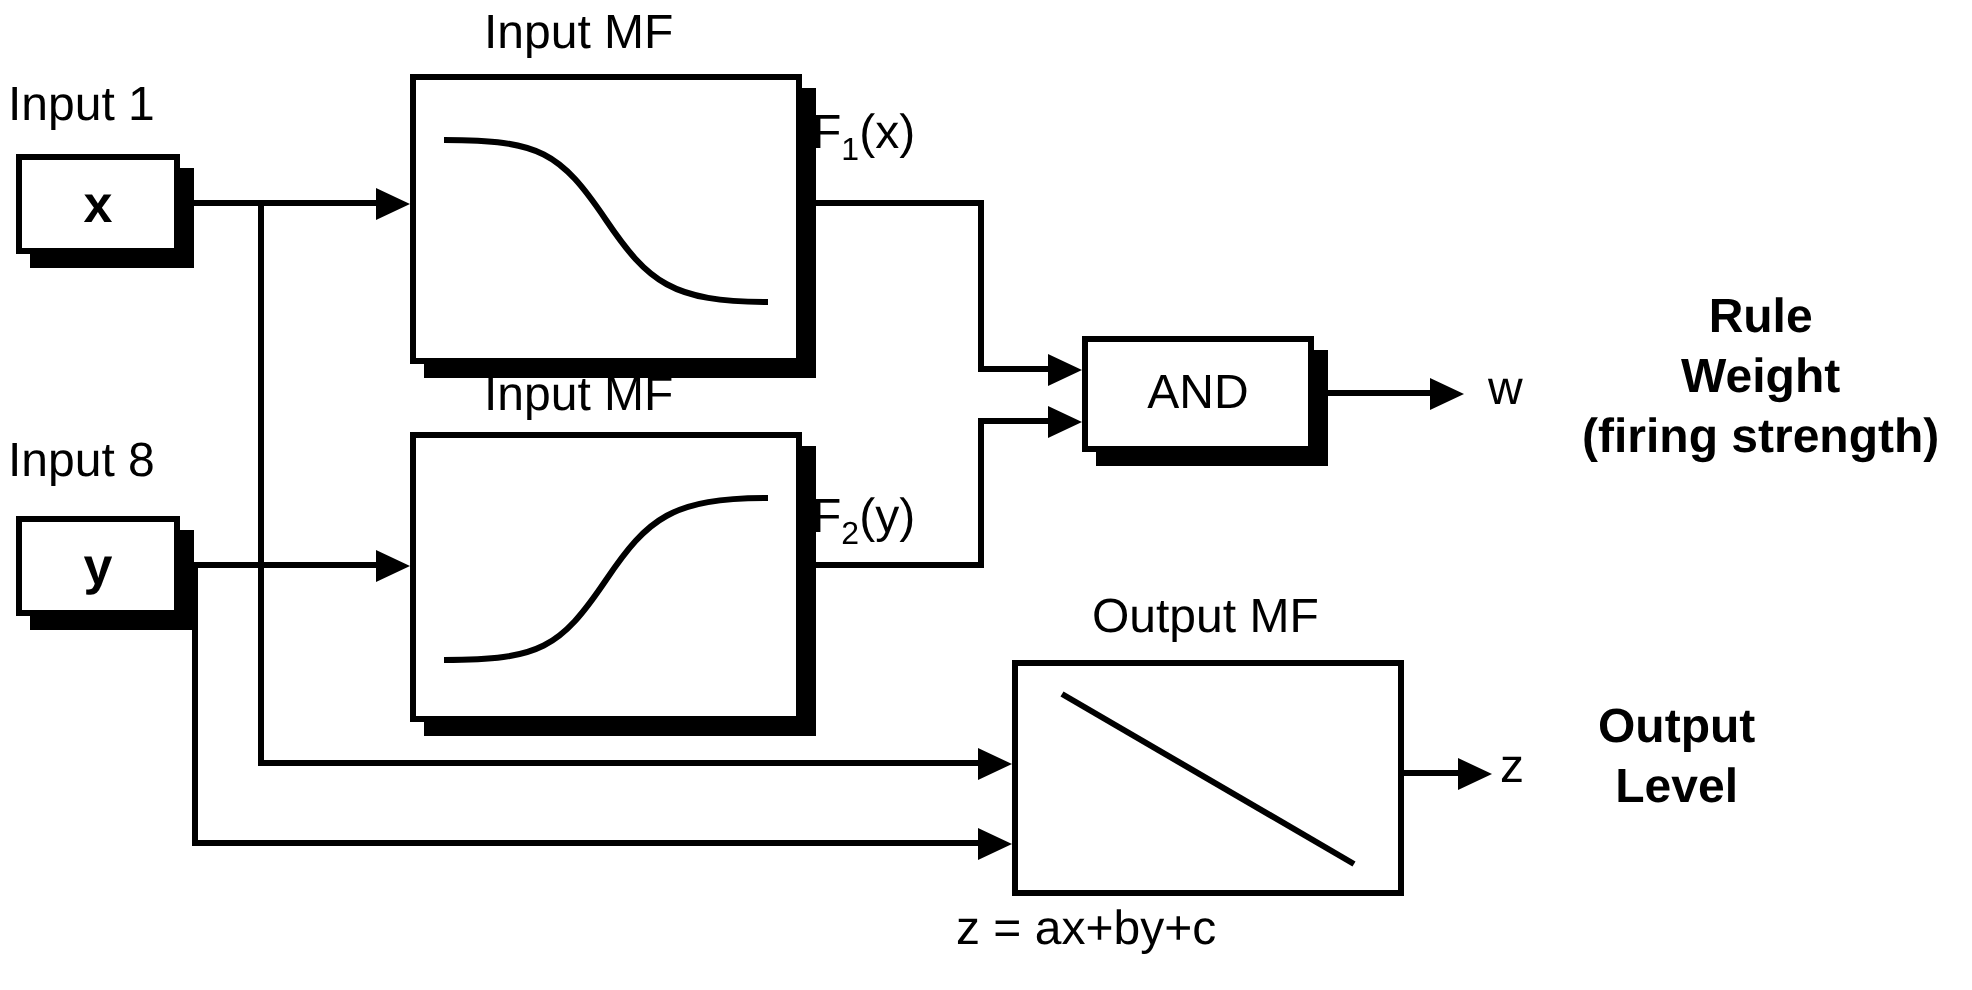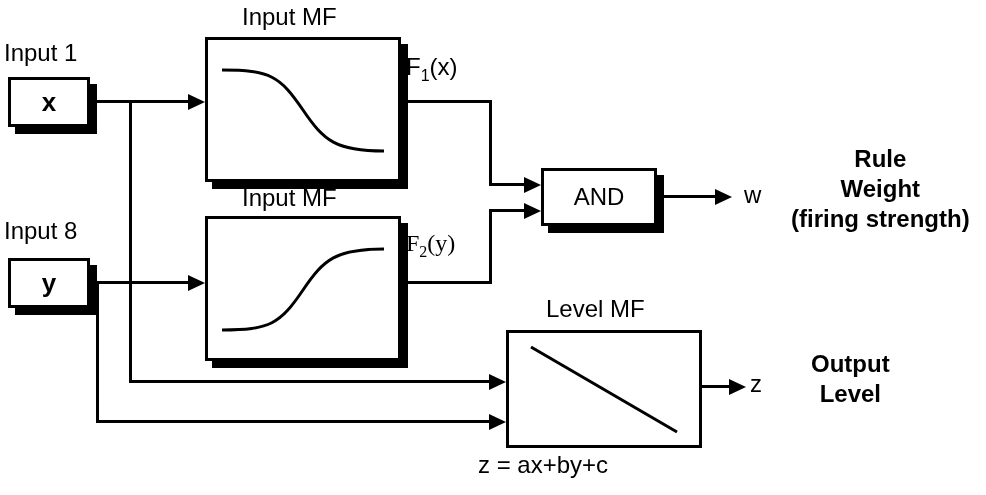--- a/index.html
+++ b/index.html
@@ -71,45 +71,45 @@
   <div class="box shadowed" style="left:205px; top:216px; width:196px; height:145px;">
     <svg class="curve-svg" width="190" height="139" viewBox="0 0 190 139">
       <path d="M 14 111 C 62 111, 72 105, 95 71 C 116 40, 128 30, 176 30" fill="none" stroke="#000" stroke-width="3"></path>
     </svg>
   </div>
 
   <div class="label" style="left:406px; top:54px;">
     <span>F</span><sub>1</sub><span>(x)</span>
   </div>
 
-  <div class="label" style="left:406px; top:230px;font-family:Liberation Serif, serif;">
+  <div class="label" style="left:406px; top:246px;">
     <span>F</span><sub>2</sub><span>(y)</span>
   </div>
 
   <div class="box shadowed" style="left:541px; top:168px; width:116px; height:58px;">
     <span class="and-text">AND</span>
   </div>
 
   <div class="label" style="left:744px; top:182px;">w</div>
   <div class="label multiline" style="left:791px; top:144px;">
     <div>Rule</div>
     <div>Weight</div>
     <div>(firing strength)</div>
   </div>
 
-  <div class="label" style="left:546px; top:296px;">Level MF</div>
+  <div class="label" style="left:546px; top:296px;">Output MF</div>
   <div class="box" style="left:506px; top:330px; width:196px; height:118px;">
     <svg class="curve-svg" width="190" height="112" viewBox="0 0 190 112">
       <line x1="22" y1="14" x2="168" y2="99" stroke="#000" stroke-width="3"></line>
     </svg>
   </div>
   <div class="label" style="left:478px; top:452px;">z = ax+by+c</div>
 
   <div class="label" style="left:750px; top:371px;">z</div>
-  <div class="label multiline" style="left:799px; top:349px;margin-left:12px;">
+  <div class="label multiline" style="left:799px; top:349px;">
     <div>Output</div>
     <div>Level</div>
   </div>
 
   <div class="hline" style="left:90px; top:100px; width:100px;"></div>
   <div class="arrow-right" style="left:188px; top:94px;"></div>
 
   <div class="vline" style="left:129px; top:100px; height:283px;"></div>
   <div class="hline" style="left:129px; top:380px; width:361px;"></div>
   <div class="arrow-right" style="left:489px; top:374px;"></div>

